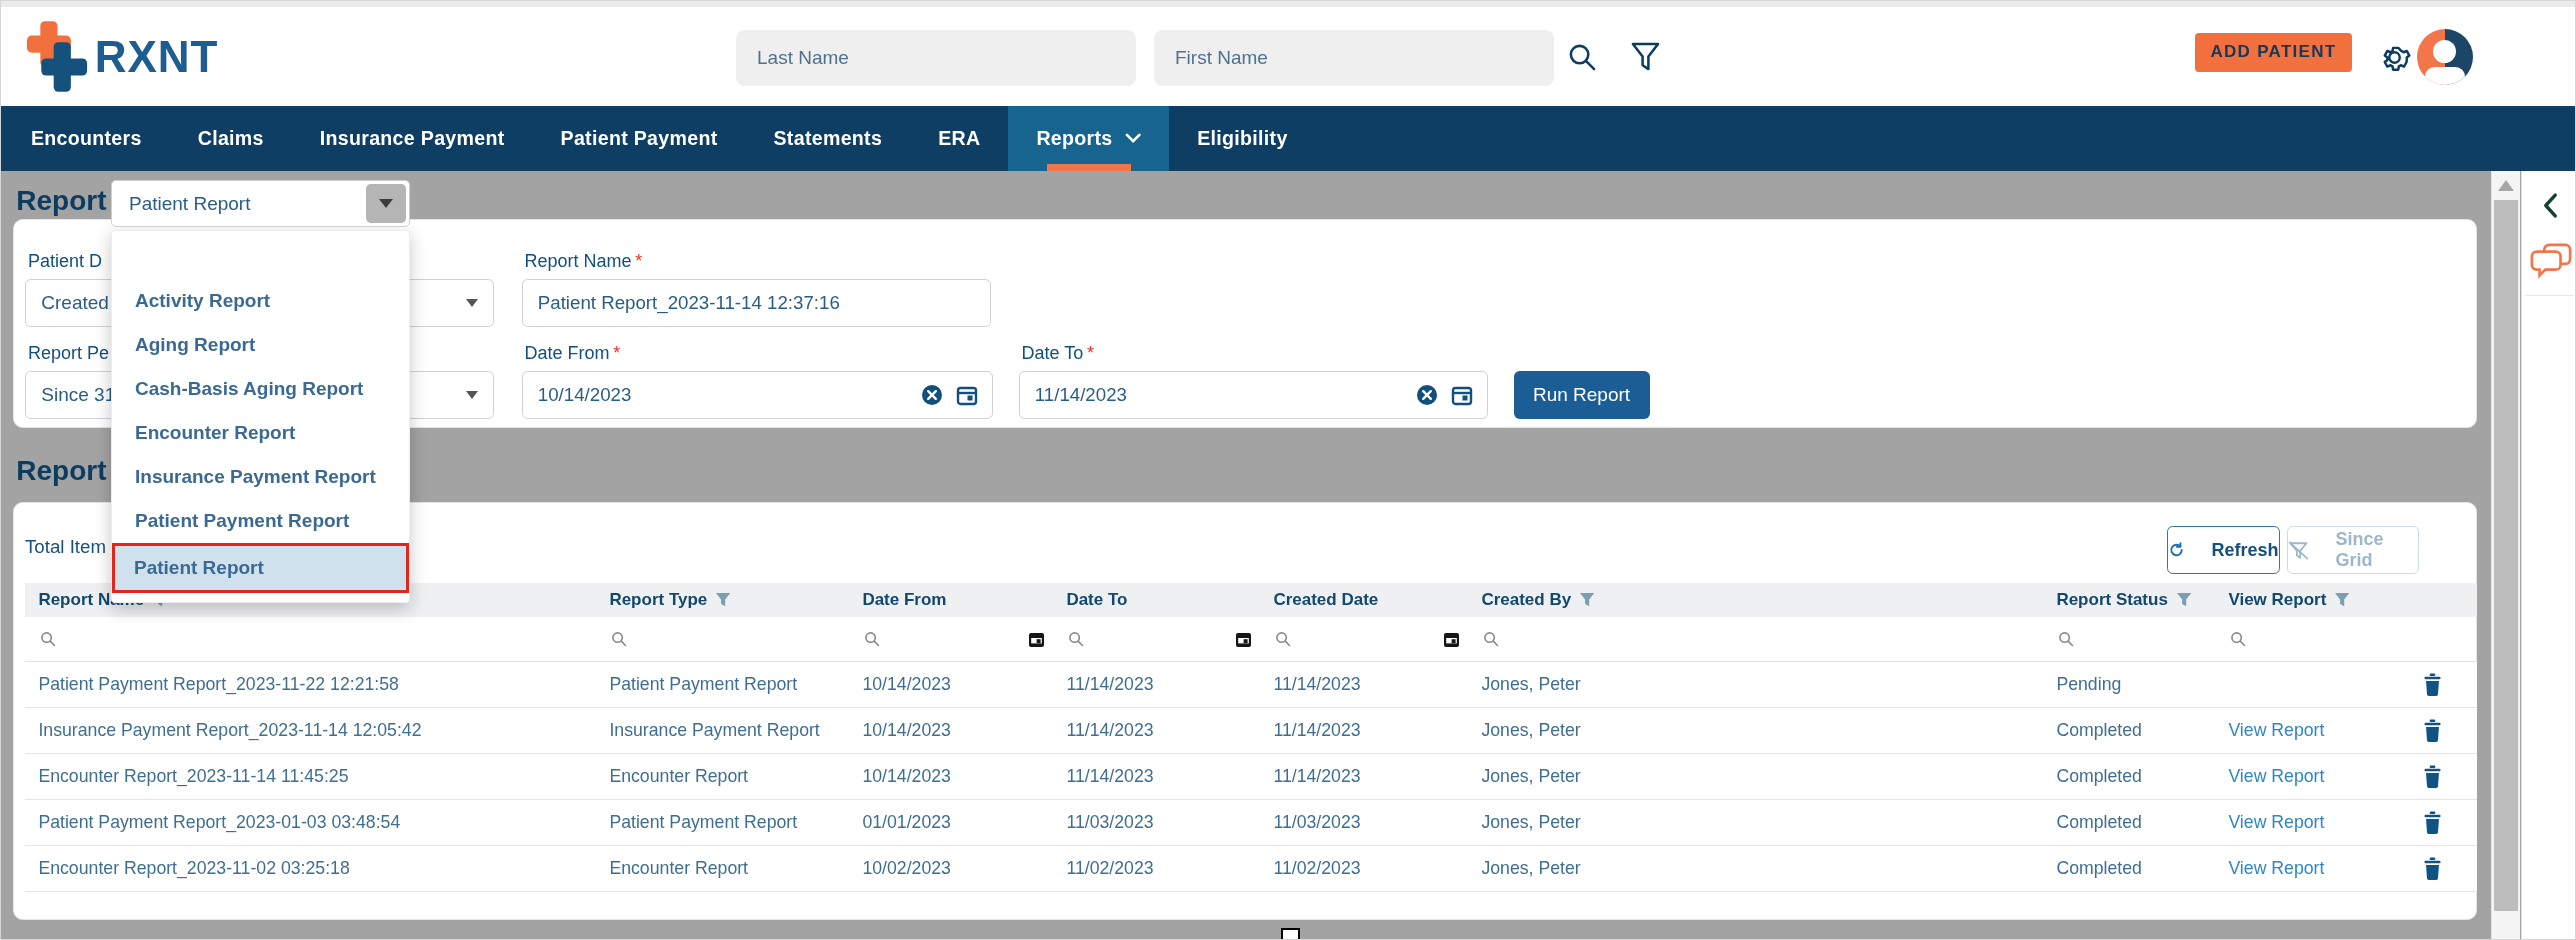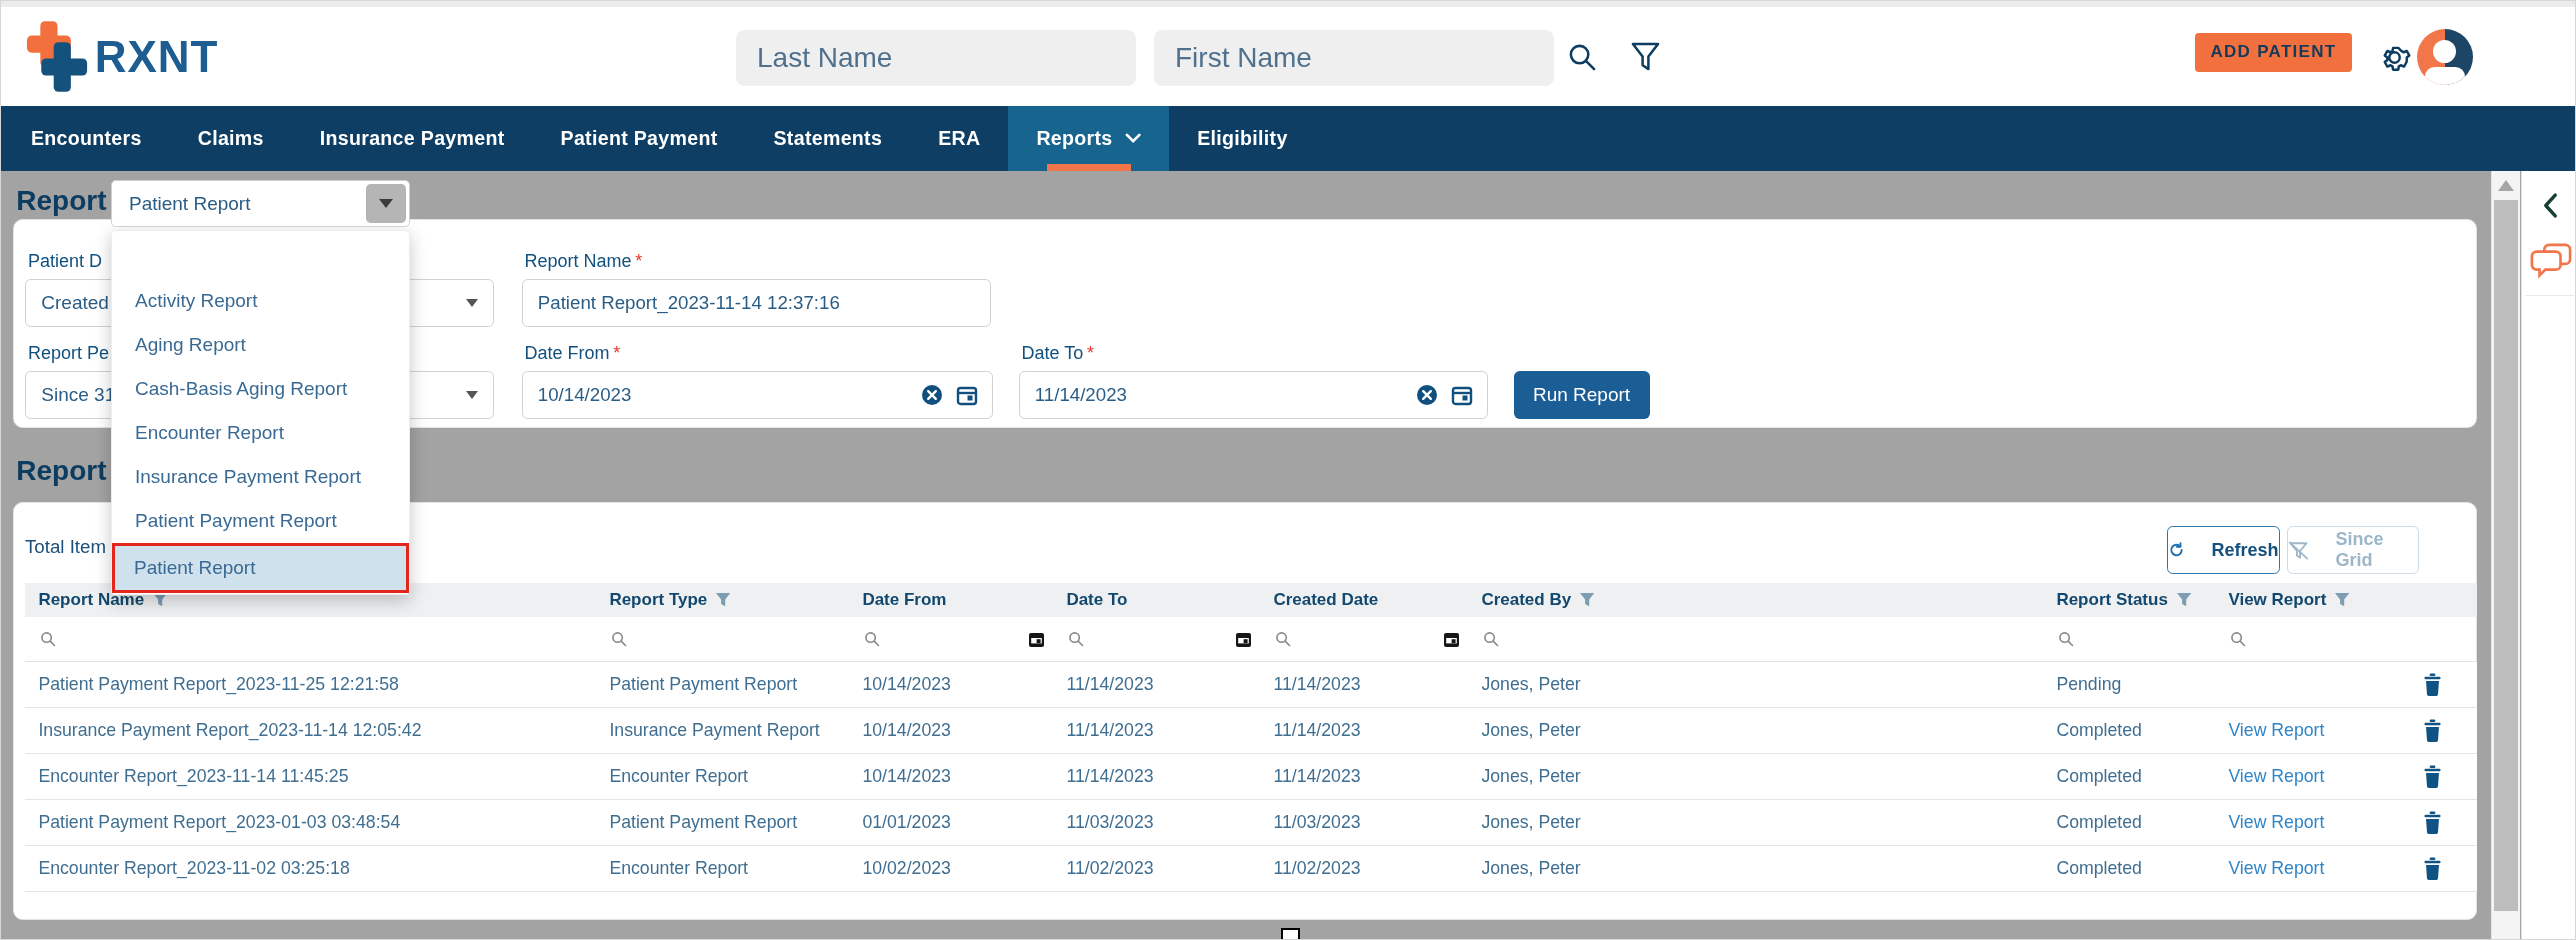--- a/index.html
+++ b/index.html
@@ -6,21 +6,21 @@
   body { background:#ffffff; font-family:"Liberation Sans", sans-serif; }
   .page { position:relative; width:2576px; height:940px; background:#a3a3a3; overflow:hidden;
           border:1.9px solid #d6d6d6; }
   .topstrip { position:absolute; top:0; left:0; right:0; height:5.7px; background:#ececec; }
 
   
   .header { position:absolute; top:5.7px; left:0; right:0; height:100px; background:#ffffff; }
   .logo { position:absolute; left:25px; top:13.4px; display:flex; align-items:center; }
   .brand { font-size:44px; font-weight:800; color:#1d5d92; letter-spacing:1px; margin-left:5.7px; }
   .hinput { position:absolute; top:23px; height:56px; width:400px; background:#efefef; border:none;
-            border-radius:8.6px; padding:0 21px; font-size:28px; color:#3d6286; font-family:"Liberation Sans",sans-serif; }
+            border-radius:8.6px; padding:0 21px; font-size:19px; color:#3d6286; font-family:"Liberation Sans",sans-serif; }
   .hinput::placeholder { color:#50718e; opacity:1; }
   .hinput.ln { left:735px; } .hinput.fn { left:1153px; }
   .hicon { position:absolute; top:34px; width:33px; height:33px; display:flex; align-items:center; justify-content:center; cursor:pointer; }
   .hicon.search { left:1565px; } .hicon.filter { left:1628px; }
   .add-patient { position:absolute; left:2194px; top:26px; width:157px; height:39px; background:#f2703d;
                  border:none; border-radius:4px; color:#14395b; font-weight:bold; font-size:17px;
                  letter-spacing:1.3px; cursor:pointer; font-family:"Liberation Sans",sans-serif; }
   .gear { position:absolute; left:2377px; top:34px; cursor:pointer; }
   .avatar { position:absolute; left:2416px; top:22px; width:56px; height:56px; border-radius:50%;
             background:linear-gradient(90deg,#f2764a 0 50%, #1d4565 50% 100%); overflow:hidden; cursor:pointer; }
@@ -40,21 +40,21 @@
   .t1 { top:184px; } .t2 { top:454px; }
   .type-select { position:absolute; left:110px; top:179px; width:299px; height:47px; background:#fff;
                  border:1px solid #cfcfcf; border-radius:4.8px; display:flex; align-items:center; cursor:pointer; z-index:21; }
   .type-select .val { font-size:19px; color:#2a5d86; padding-left:17px; }
   .type-select .grip { position:absolute; right:2.9px; top:2.9px; bottom:2.9px; width:40px; background:#b5b5b5;
                        border-radius:4.8px; display:flex; align-items:center; justify-content:center; }
   .tri { width:0; height:0; border-left:7.7px solid transparent; border-right:7.7px solid transparent; border-top:9.6px solid #3c3c3c; }
 
   
   .dd-panel { position:absolute; left:110px; top:229px; width:299px; background:#ffffff; z-index:20;
-              border:1px solid #ededed; border-radius:3.8px; box-shadow:0 5.7px 17px rgba(0,0,0,.22); padding-bottom:1px; }
+              border:1px solid #ededed; border-radius:3.8px; box-shadow:0 5.7px 17px rgba(0,0,0,.22); padding-bottom:9px;font-weight:bold; }
   .dd-item { height:44px; display:flex; align-items:center; padding-left:23px; font-size:19px; color:#3a6a94; cursor:pointer; }
   .dd-item.blank { height:48px; }
   .dd-item.selected { height:50px; background:#cfe1ec; border:3.8px solid #e3261b; padding-left:19px; }
 
   
   .card { position:absolute; left:11.5px; width:2464px; background:#ffffff; border:1px solid #e4e4e4; border-radius:9.6px; }
   .card1 { top:218px; height:209px; }
   .card2 { top:501px; height:418px; }
   .f-label { position:absolute; font-size:18px; color:#11507e; }
   .req { color:#e8342c; margin-left:3.8px; }
@@ -379,21 +379,21 @@
           <div class="tf">
             <svg width="16.3" height="16.3" viewBox="0 0 16 16">
               <circle cx="6.5" cy="6.5" r="4.6" fill="none" stroke="#8a8a8a" stroke-width="1.6"></circle>
               <line x1="10.2" y1="10.2" x2="14.2" y2="14.2" stroke="#8a8a8a" stroke-width="1.6" stroke-linecap="round"></line>
             </svg>
           </div>
           <div class="tf"></div>
         </div>
       <div>
           <div class="trow">
-            <div class="td">Patient Payment Report_2023-11-25 12:21:58</div>
+            <div class="td">Patient Payment Report_2023-11-22 12:21:58</div>
             <div class="td">Patient Payment Report</div>
             <div class="td">10/14/2023</div>
             <div class="td">11/14/2023</div>
             <div class="td">11/14/2023</div>
             <div class="td">Jones, Peter</div>
             <div class="td">Pending</div>
             <div class="td"></div>
             <div class="td act">
               <span class="trash">
                 <svg width="19" height="23" viewBox="0 0 20 24">

